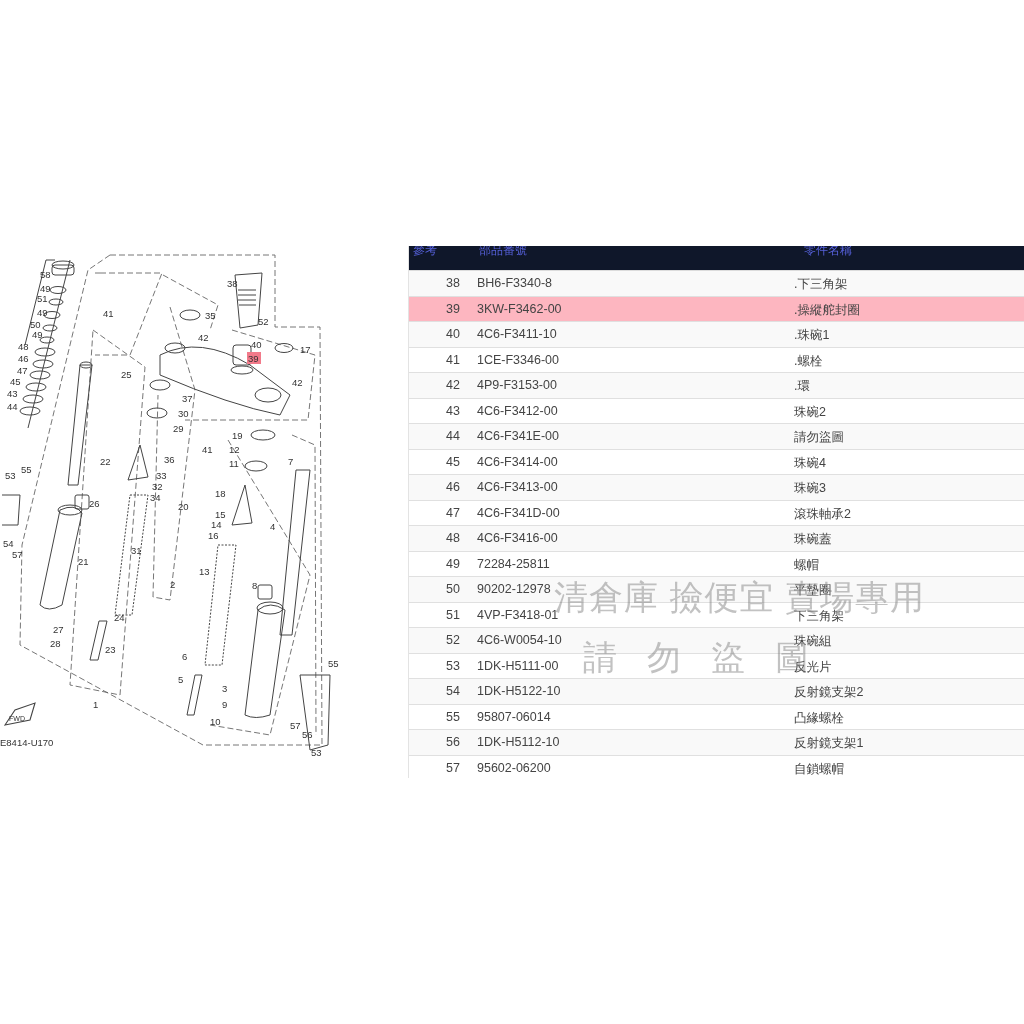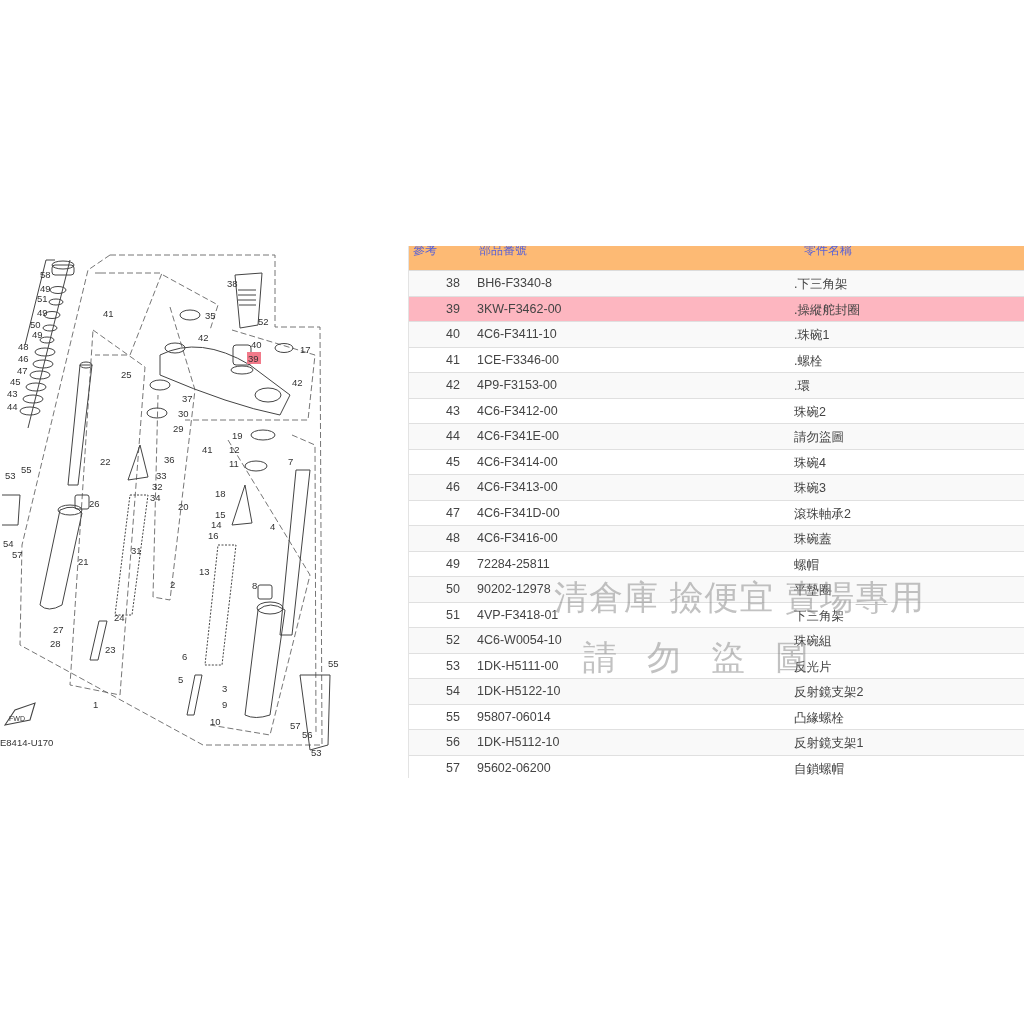--- a/index.html
+++ b/index.html
@@ -1,21 +1,21 @@
 <!DOCTYPE html>
 <html><head>
 <meta charset="utf-8">
 <style>
   html, body { margin:0; padding:0; background:#ffffff; }
   body { width:1024px; height:1024px; position:relative; overflow:hidden; font-family:"Liberation Sans", "DejaVu Sans", sans-serif; }
   .diagram { position:absolute; left:0; top:245px; width:345px; height:530px; }
   .diagram svg { width:100%; height:100%; }
   .lbl { font-family:"Liberation Sans", sans-serif; font-size:9.5px; fill:#333; }
   .table-wrap { position:absolute; left:408px; top:246px; width:616px; height:532px; overflow:hidden; border-left:1px solid #e3e3e3; }
-  .thead { height:24px; background:#fdba74; border-bottom:1px solid #dcdcdc; position:relative; }
+  .thead { height:24px; background:#0f172a; border-bottom:1px solid #dcdcdc; position:relative; }
   .thead span { position:absolute; top:-4px; color:#5560d9; font-size:12px; }
   .row { height:24.5px; position:relative; border-bottom:1px solid #e0e0e0; font-size:12.5px; color:#444; }
   .row:nth-child(odd) { background:#f9f9f9; }
   .row:nth-child(even) { background:#ffffff; }
   .row.hl { background:#fdb6c0 !important; }
   .row span { position:absolute; top:5px; white-space:nowrap; }
   .c-ref { left:0; width:51px; text-align:right; }
   .c-pn { left:68px; }
   .c-name { left:385px; }
   .watermark { position:absolute; left:505px; top:575px; width:420px; color:rgba(120,120,120,0.45); pointer-events:none; }

